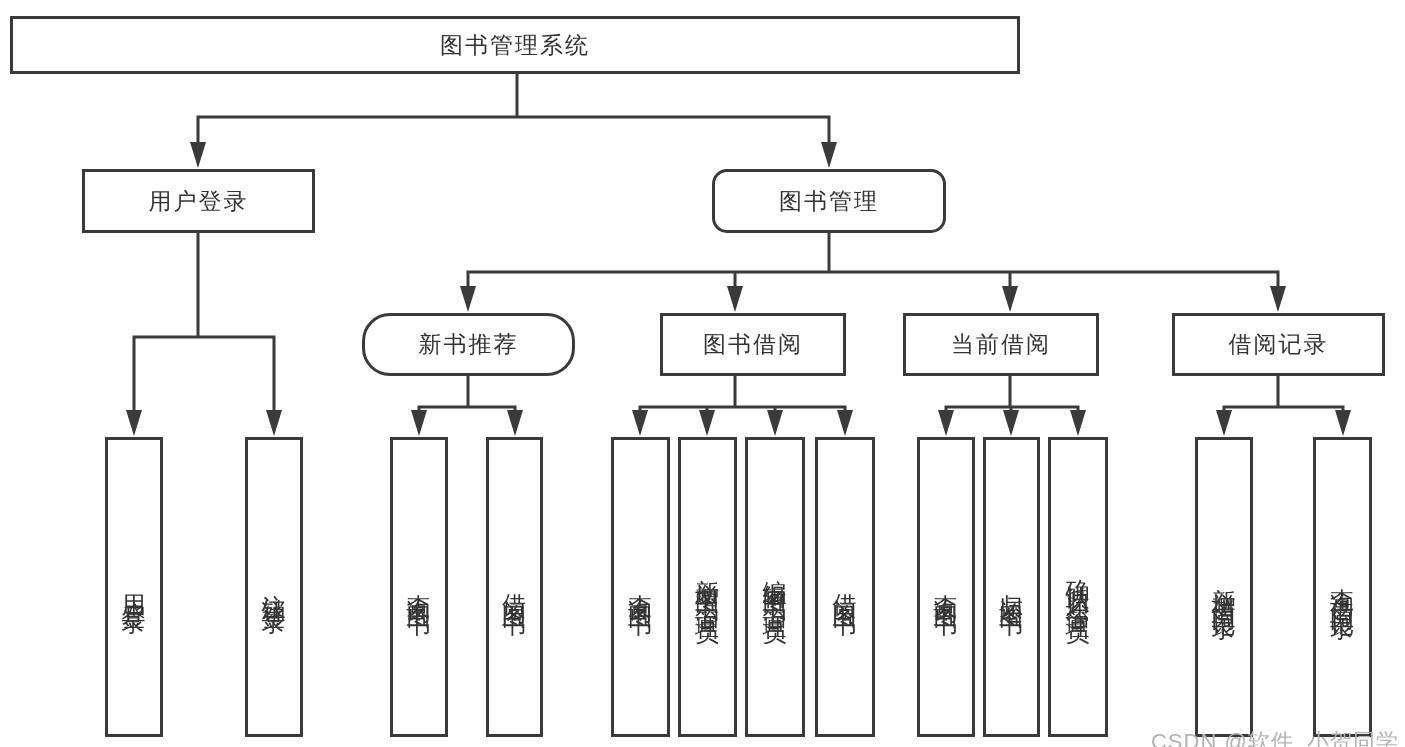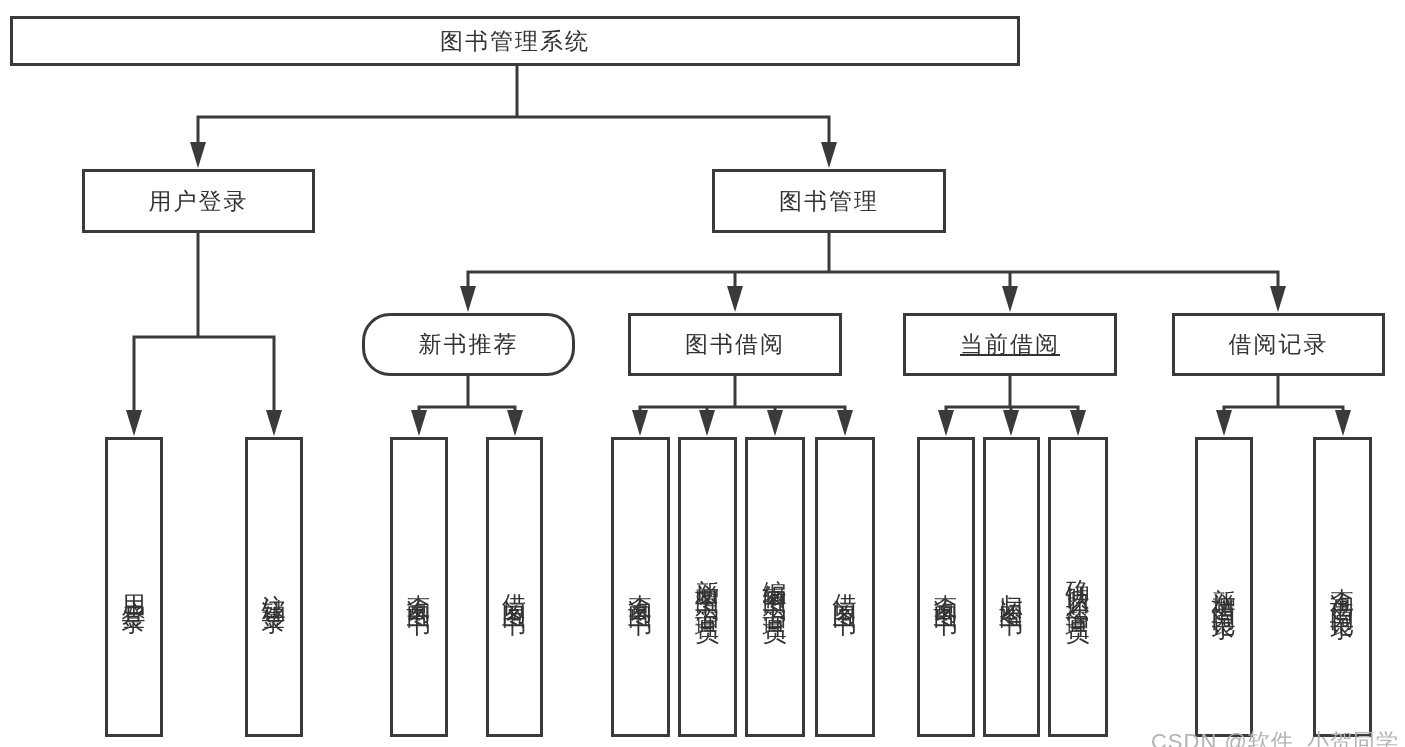--- a/index.html
+++ b/index.html
@@ -36,28 +36,28 @@
   }
   .vlabel{
     writing-mode:vertical-rl;
     text-orientation:mixed;
     font-size:24px;
     letter-spacing:6px;
     line-height:1.05;
     color:var(--text);
   }
   
-  #n-root{left:10px;top:16px;width:1010px;height:50px;}
+  #n-root{left:10px;top:16px;width:1010px;height:58px;}
   
   #n-login{left:82px;top:169px;width:233px;height:64px;}
-  #n-mgmt{left:712px;top:169px;width:234px;height:64px;}
+  #n-mgmt{left:712px;top:169px;width:234px;height:64px;border-radius:15px;}
   
   #n-s1{left:362px;top:313px;width:213px;height:63px;border-radius:28px;}
-  #n-s2{left:628px;top:313px;width:214px;height:63px;}
-  #n-s3{left:903px;top:313px;width:214px;height:63px;text-decoration:underline;}
+  #n-s2{left:660px;top:313px;width:186px;height:63px;}
+  #n-s3{left:903px;top:313px;width:196px;height:63px;}
   #n-s4{left:1172px;top:313px;width:213px;height:63px;}
   
   .leaf{top:437px;height:300px;width:58px;}
   #l-1a{left:105px;} #l-1b{left:245px;}
   #l-2a{left:390px;} #l-2b{left:486px;width:57px;}
   #l-3a{left:611px;width:59px;} #l-3b{left:678px;width:59px;}
   #l-3c{left:745px;width:60px;} #l-3d{left:815px;width:60px;}
   #l-4a{left:917px;} #l-4b{left:983px;width:57px;} #l-4c{left:1048px;width:60px;}
   #l-5a{left:1195px;} #l-5b{left:1313px;width:59px;}
   .watermark{

